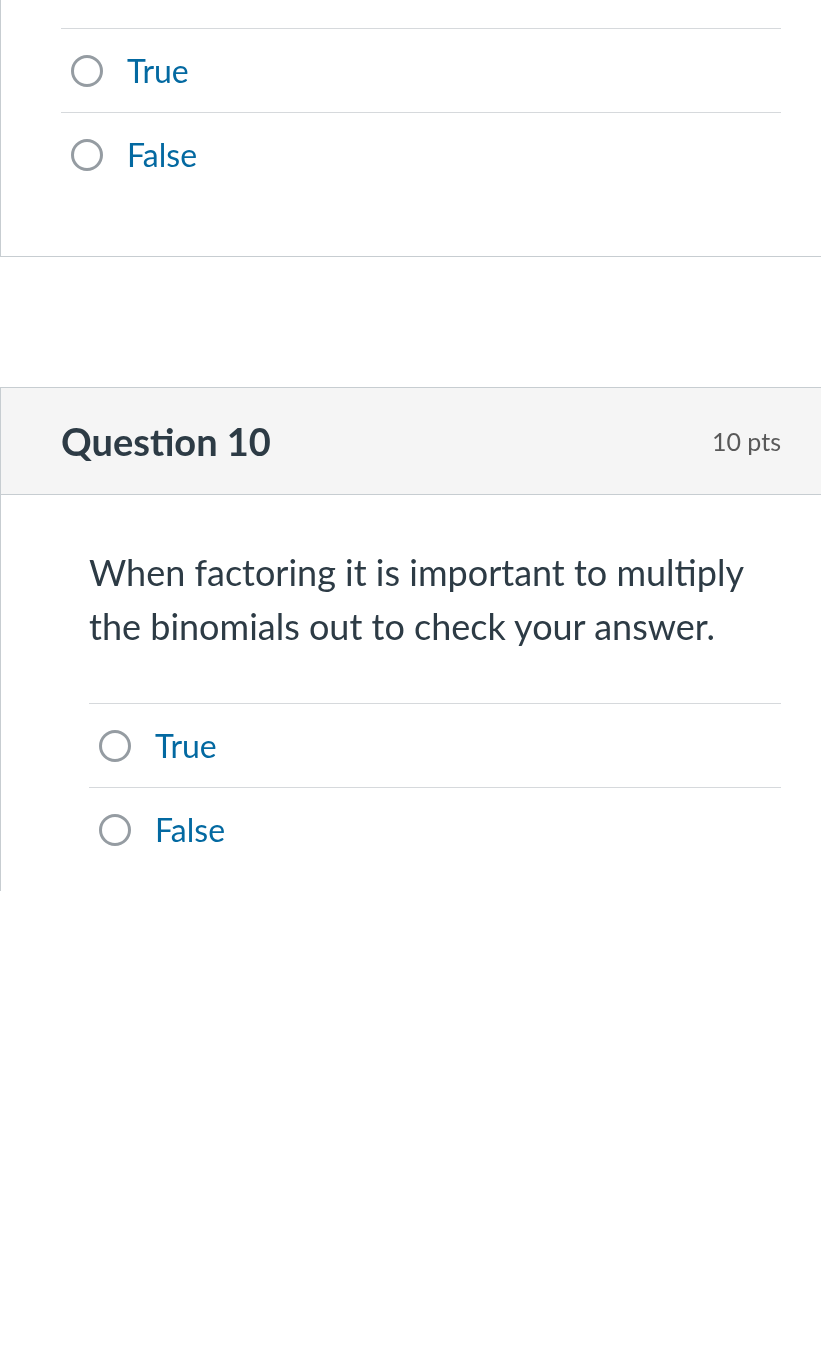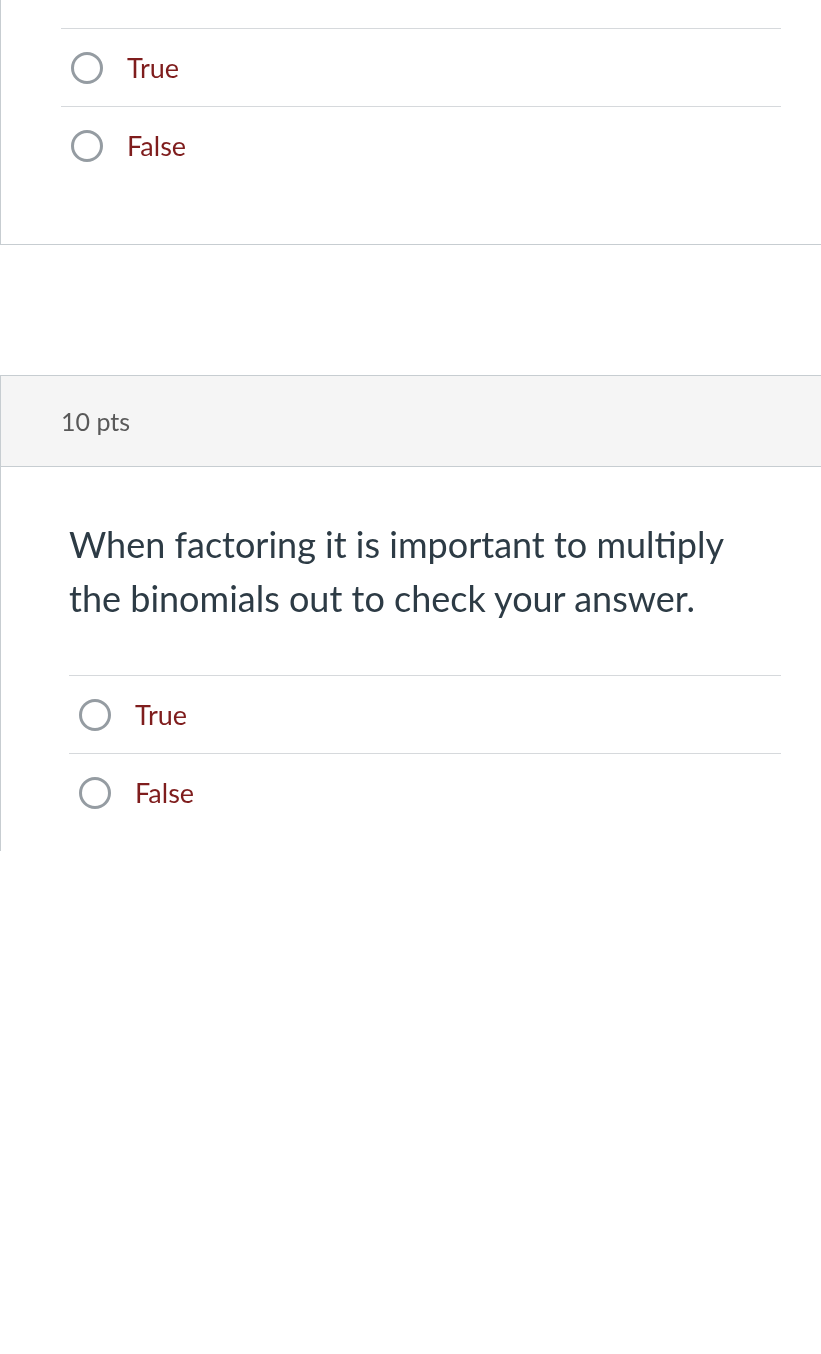--- a/index.html
+++ b/index.html
@@ -33,21 +33,21 @@
       font-size: 38px;
       font-weight: 700;
       color: #2d3b45;
     }
     .question-points {
       font-size: 25px;
       font-weight: 400;
       color: #595959;
     }
     .question-body {
-      padding: 50px 40px 20px 68px;
+      padding: 50px 40px 20px 88px;
     }
     .question-body-top {
       padding: 28px 40px 60px 60px;
     }
     .question-text {
       font-size: 36px;
       line-height: 1.5;
       color: #2d3b45;
       margin-bottom: 50px;
     }
@@ -67,22 +67,22 @@
     .radio-circle {
       width: 32px;
       height: 32px;
       border: 3px solid #959ca2;
       border-radius: 50%;
       flex-shrink: 0;
       margin-right: 24px;
       background: #ffffff;
     }
     .answer-label {
-      font-size: 27px;
-      color: #7f1d1d;
+      font-size: 32px;
+      color: #0369a1;
     }
     .gap {
       height: 130px;
     }
   </style>
 </head>
 <body>
 
 <div class="question-card question-card-top">
   <div class="question-body-top">
@@ -96,20 +96,21 @@
         <span class="answer-label">False</span>
       </div>
     </div>
   </div>
 </div>
 
 <div class="gap"></div>
 
 <div class="question-card">
   <div class="question-header">
+    <div class="question-title">Question 10</div>
     <div class="question-points">10 pts</div>
   </div>
   <div class="question-body">
     <div class="question-text">When factoring it is important to multiply the binomials out to check your answer.</div>
     <div class="answer-list">
       <div class="answer-row">
         <span class="radio-circle"></span>
         <span class="answer-label">True</span>
       </div>
       <div class="answer-row answer-row-last">

